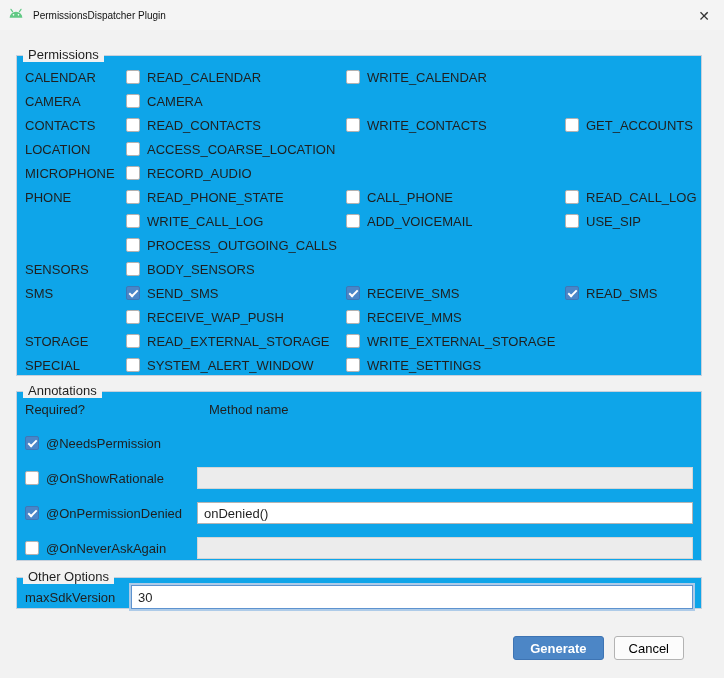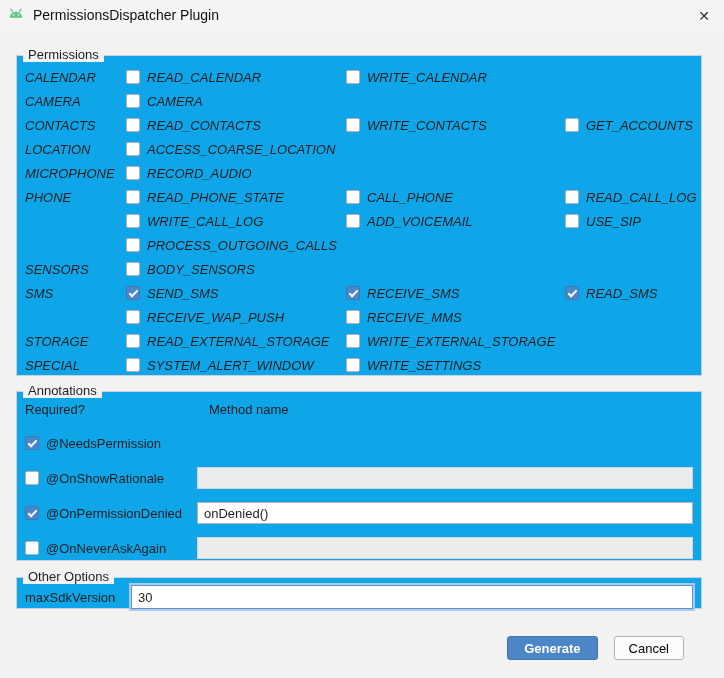--- a/index.html
+++ b/index.html
@@ -9,21 +9,21 @@
     font-family:"Liberation Sans","DejaVu Sans",sans-serif;
     font-size:13px;color:#1f1f1f;
     -webkit-font-smoothing:antialiased;
   }
   
   .titlebar{
     height:30px;display:flex;align-items:center;
     background:#f4f4f4;padding-left:7px;
   }
   .titlebar .app-icon{width:18px;height:18px;display:inline-flex;}
-  .titlebar .title{margin-left:8px;font-size:14px;color:#111;}
+  .titlebar .title{margin-left:8px;font-size:10px;color:#111;}
   .titlebar .close{
     margin-left:auto;width:40px;height:30px;border:none;background:transparent;
     font-size:14px;color:#333;cursor:pointer;line-height:30px;text-align:center;
     font-family:"DejaVu Sans",sans-serif;
   }
   
   .content{padding:0 22px 0 16px;}
   .groupbox{
     position:relative;border:1px solid #c7d0dc;background:#0ea5e9;
     box-sizing:border-box;
@@ -45,21 +45,21 @@
   .cb.checked::after{
     content:"";position:absolute;left:2px;top:3px;width:7px;height:3px;
     border-left:2px solid #fff;border-bottom:2px solid #fff;
     transform:rotate(-45deg);
   }
   .cb-text{margin-left:7px;white-space:nowrap;}
   
   .perm-rows{padding-top:9px;}
   .perm-row{
     display:grid;grid-template-columns:101px 220px 219px 1fr;
-    align-items:center;height:24px;padding-left:8px;font-style:italic;
+    align-items:center;height:24px;padding-left:8px;
   }
   .perm-cat{white-space:nowrap;}
   
   .ann-inner{padding:6px 8px 0 8px;}
   .ann-header{display:grid;grid-template-columns:172px 1fr;height:22px;align-items:center;}
   .ann-header .hdr2{margin-left:12px;}
   .ann-row{
     display:grid;grid-template-columns:172px 1fr;align-items:center;
     height:24px;margin-top:11px;
   }
@@ -75,21 +75,21 @@
     padding:7px 8px 0 8px;
   }
   .field.focused{
     border:1px solid #5e93cf;
     box-shadow:0 0 0 2px #aecbe8;
     height:24px;
   }
   
   .btn-row{
     display:flex;justify-content:flex-end;align-items:center;
-    gap:16px;margin-top:27px;padding-right:18px;
+    gap:10px;margin-top:27px;padding-right:18px;
   }
   .btn{
     height:24px;border-radius:3px;font-size:13px;cursor:pointer;
     font-family:"Liberation Sans","DejaVu Sans",sans-serif;
   }
   .btn-primary{
     background:#4c86c6;border:1px solid #3e74b3;color:#fff;
     font-weight:bold;padding:0 16px;
   }
   .btn-default{

